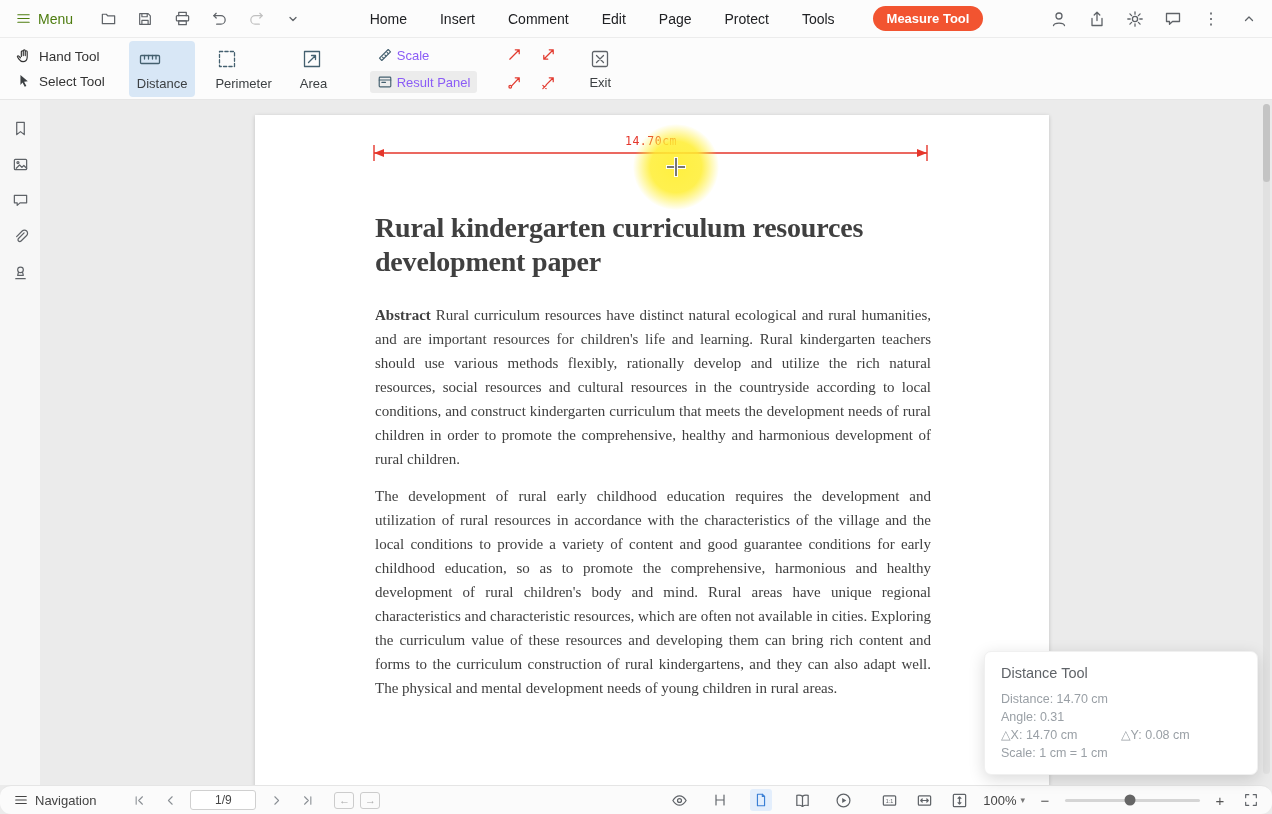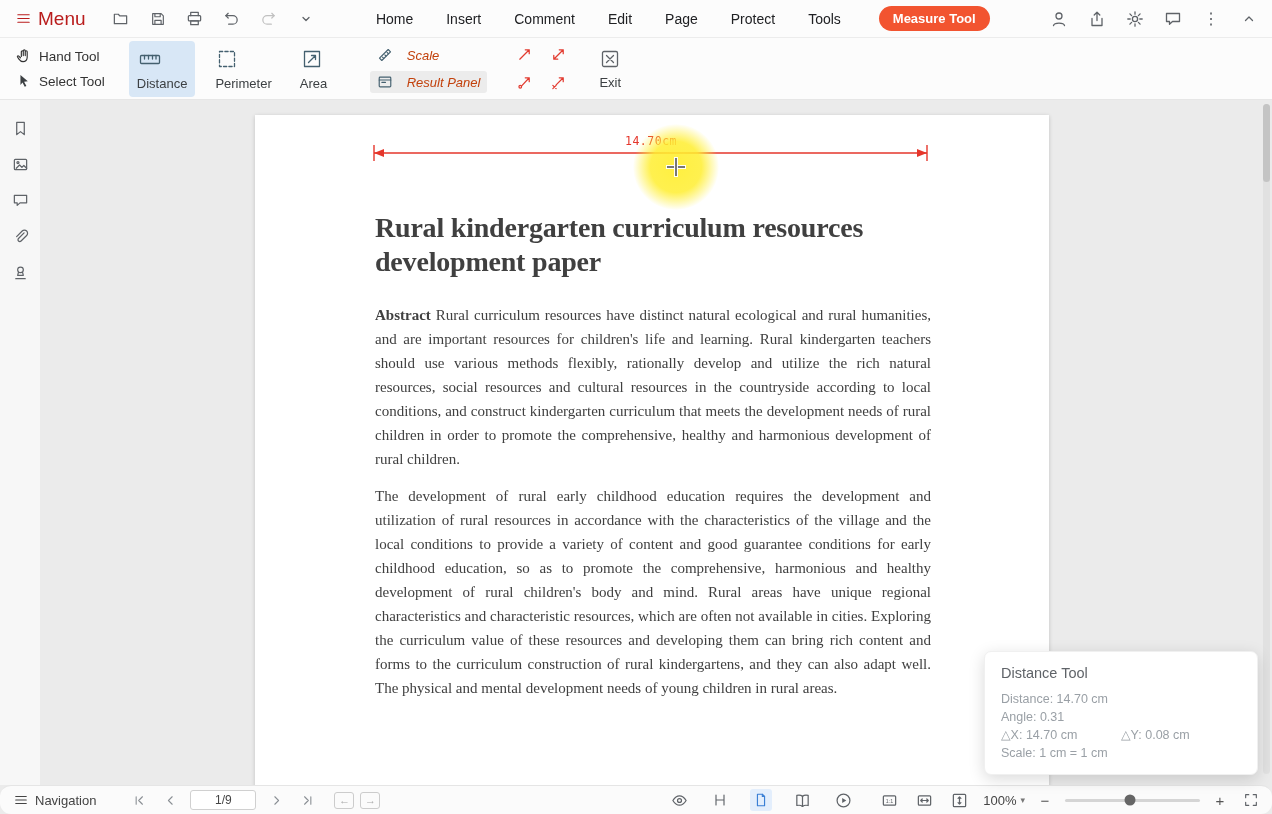--- a/index.html
+++ b/index.html
@@ -13,21 +13,21 @@
   svg { display: block; }
   svg.stk * { fill: none; stroke: currentColor; stroke-width: 1.3; stroke-linecap: round; stroke-linejoin: round; }
   svg.stk .pf { fill: currentColor; stroke: none; }
   svg.stk text { fill: currentColor; stroke: none; font-family: "Liberation Sans", sans-serif; }
 
   
   .titlebar {
     height: 38px; background: #fcfcfc; border-bottom: 1px solid #ececec;
     display: flex; align-items: center; padding: 0 12px;
   }
-  .menu-btn { display: flex; align-items: center; gap: 7px; font-size: 19px; color: #b91c1c; padding: 3px 4px; }
+  .menu-btn { display: flex; align-items: center; gap: 7px; font-size: 14px; color: #4d7c0f; padding: 3px 4px; }
   .tb-icons { display: flex; align-items: center; gap: 15px; margin-left: 20px; color: #5f6368; }
   .ibtn { display: flex; align-items: center; justify-content: center; width: 22px; height: 22px; border-radius: 3px; }
   .flex-spacer { flex: 1; }
   .tabs { display: flex; align-items: center; gap: 31px; }
   .tab { font-size: 14px; color: #202124; padding: 3px 1px; }
   .measure-badge { background: #F25430; color: #fff; font-size: 13px; font-weight: bold; padding: 5px 14px; border-radius: 13px; margin-left: 6px; }
   .right-icons { display: flex; align-items: center; gap: 16px; color: #5f6368; }
   .glyph { font-size: 16px; line-height: 1; color: #5f6368; }
 
   
@@ -36,21 +36,21 @@
     display: flex; align-items: center; padding: 0 10px; gap: 12px;
   }
   .tool-col { display: flex; flex-direction: column; gap: 3px; margin-right: 6px; }
   .tool-row { display: flex; align-items: center; gap: 7px; font-size: 13.5px; color: #333; padding: 3px 6px; border-radius: 3px; }
   .big-btn {
     display: flex; flex-direction: column; justify-content: center;
     gap: 5px; min-width: 62px; height: 56px; border-radius: 4px; font-size: 13px; color: #3c4043; padding: 0 8px;
   }
   .big-btn.selected { background: #d8e7f6; }
   .mini-col { display: flex; flex-direction: column; gap: 5px; margin: 0 4px; align-items: flex-start; }
-  .mini-row { display: flex; align-items: center; gap: 14px; font-size: 13px; color: #c2410c; padding: 3px 7px; border-radius: 3px; font-style: italic; }
+  .mini-row { display: flex; align-items: center; gap: 4px; font-size: 13px; color: #8b5cf6; padding: 3px 7px; border-radius: 3px; }
   .mini-row.active { background: #ececec; }
   .arrow-grid { display: grid; grid-template-columns: 30px 30px; grid-auto-rows: 26px; column-gap: 4px; row-gap: 2px; margin: 0 6px; }
   .arrow-btn { display: flex; align-items: center; justify-content: center; border-radius: 3px; color: #e23b30; }
 
   
   .main { position: relative; display: flex; height: 685px; }
   .sidebar {
     width: 40px; background: #f7f7f7; display: flex; flex-direction: column;
     align-items: center; padding-top: 10px; color: #5f6368; flex: none;
   }

